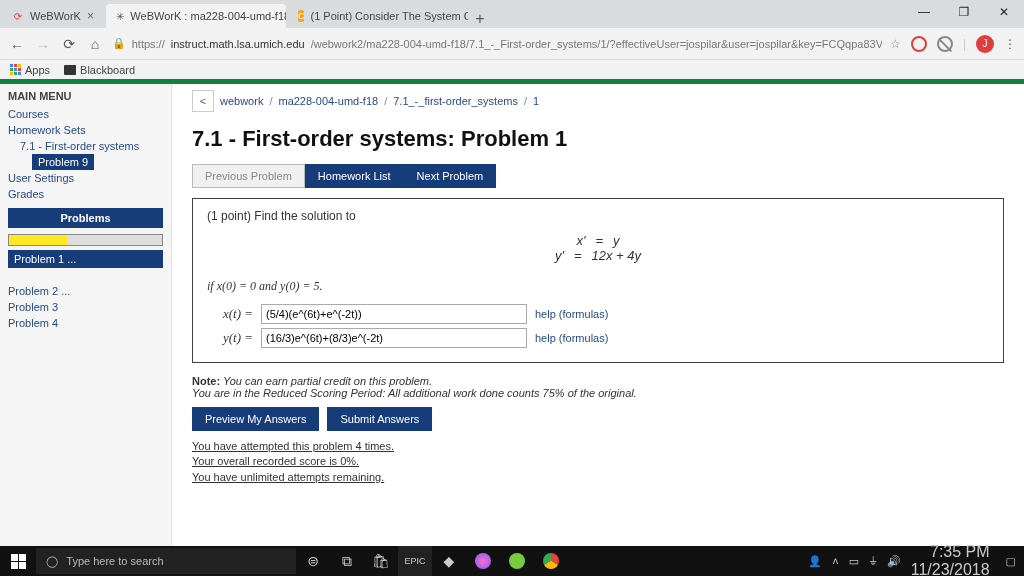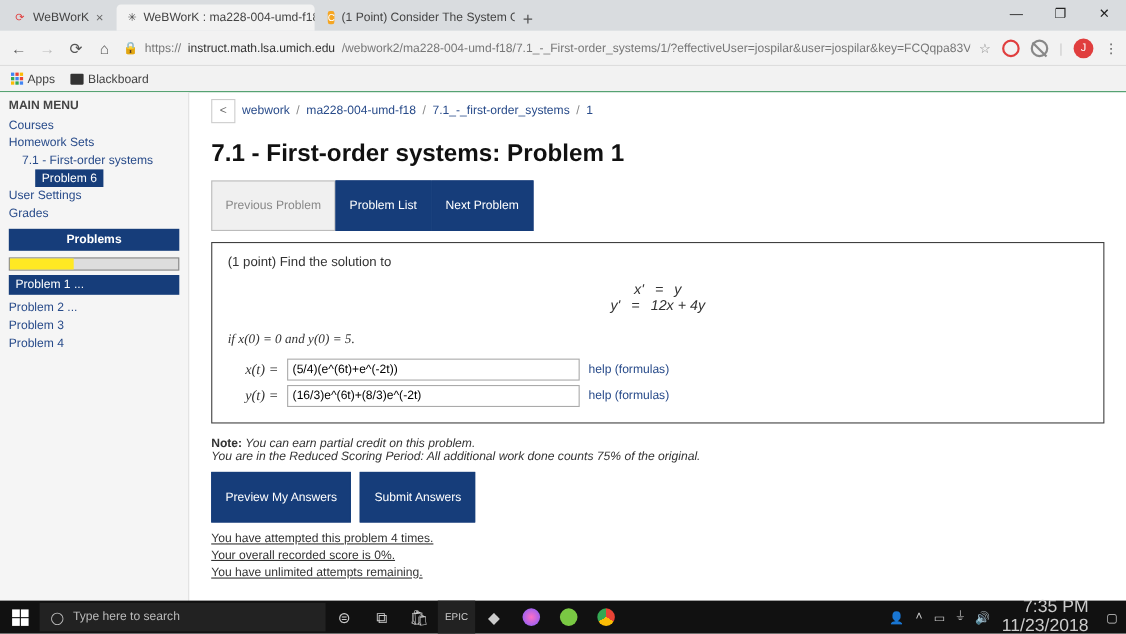--- a/index.html
+++ b/index.html
@@ -19,21 +19,21 @@
 .nav-icon { width: 18px; height: 18px; display: flex; align-items: center; justify-content: center; color: #555; font-size: 14px; }
 .url-bar { flex: 1; display: flex; align-items: center; gap: 6px; font-size: 11px; color: #777; overflow: hidden; white-space: nowrap; }
 .url-lock { color: #2aa52a; font-size: 11px; }
 .url-host { color: #333; }
 .nav-right { display: flex; align-items: center; gap: 10px; }
 .circle-red { width: 16px; height: 16px; border: 2px solid #e03e3e; border-radius: 50%; }
 .circle-grey { width: 16px; height: 16px; border: 2px solid #888; border-radius: 50%; position: relative; }
 .circle-grey::after { content: ""; position: absolute; width: 18px; height: 2px; background: #888; top: 6px; left: -3px; transform: rotate(45deg); }
 .avatar { width: 18px; height: 18px; background: #e03e3e; border-radius: 50%; color: #fff; font-size: 10px; display: flex; align-items: center; justify-content: center; }
 
-.bookmarks { height: 24px; background: #f2f2f2; display: flex; align-items: center; gap: 14px; padding: 0 10px; font-size: 11px; color: #444; border-bottom: 1px solid #15803d; }
+.bookmarks { height: 24px; background: #f2f2f2; display: flex; align-items: center; gap: 14px; padding: 0 10px; font-size: 11px; color: #444; border-bottom: 5px solid #15803d; }
 .bk-apps { display: flex; align-items: center; gap: 4px; }
 .apps-grid { display: grid; grid-template-columns: repeat(3,3px); grid-gap: 1px; }
 .apps-grid span { width: 3px; height: 3px; background: #4285F4; }
 .apps-grid span:nth-child(2){background:#EA4335;} .apps-grid span:nth-child(3){background:#FBBC05;}
 .apps-grid span:nth-child(4){background:#34A853;} .apps-grid span:nth-child(5){background:#4285F4;}
 .apps-grid span:nth-child(6){background:#EA4335;} .apps-grid span:nth-child(7){background:#FBBC05;}
 .apps-grid span:nth-child(8){background:#34A853;} .apps-grid span:nth-child(9){background:#4285F4;}
 .bb-icon { width: 12px; height: 10px; background: #333; border-radius: 1px; }
 
 
@@ -48,21 +48,21 @@
 .prog-wrap { margin: 4px 0; }
 .prog-bar { height: 12px; border: 1px solid #888; background: #ddd; position: relative; }
 .prog-fill { position: absolute; left: 0; top: 0; bottom: 0; width: 38%; background: #ffe923; }
 
 .content { flex: 1; padding: 6px 20px; overflow: hidden; }
 .breadcrumb { display: flex; align-items: center; gap: 6px; font-size: 11px; color: #284b8a; margin-bottom: 14px; }
 .bc-back { width: 22px; height: 22px; border: 1px solid #ccc; display: flex; align-items: center; justify-content: center; color: #666; background: #fff; }
 .breadcrumb .sep { color: #888; }
 h1.title { font-size: 22px; font-weight: bold; color: #111; margin-bottom: 12px; }
 .btn-row { display: flex; gap: 0; margin-bottom: 10px; }
-.btn { padding: 16px 12px; font-size: 11px; border: 1px solid #bbb; background: #f0f0f0; color: #888; text-align: right; }
+.btn { padding: 5px 12px; font-size: 11px; border: 1px solid #bbb; background: #f0f0f0; color: #888; text-align: right; }
 .btn.primary { background: #163d7a; color: #fff; border-color: #163d7a; }
 .problem-box { border: 1px solid #404040; padding: 10px 14px; font-size: 12px; color: #333; margin-bottom: 12px; }
 .eq-block { text-align: center; font-family: "Times New Roman", serif; font-size: 13px; margin: 10px 0 16px; font-style: italic; }
 .eq-block .row { display: flex; justify-content: center; gap: 10px; }
 .cond { font-family: "Times New Roman", serif; font-style: italic; font-size: 12px; margin-bottom: 10px; }
 .answer-row { display: flex; align-items: center; gap: 8px; margin: 4px 0; }
 .answer-row .lhs { font-family: "Times New Roman", serif; font-style: italic; font-size: 13px; width: 46px; text-align: right; }
 .answer-row input { width: 266px; height: 20px; font-size: 11px; padding: 0 4px; border: 1px solid #aaa; }
 .help { color: #284b8a; font-size: 11px; }
 .note { font-size: 11px; font-style: italic; color: #333; margin-bottom: 8px; }
@@ -152,31 +152,31 @@
     <span>Blackboard</span>
   </div>
 </div>
 
 <div class="page">
   <div class="sidebar">
     <h4>MAIN MENU</h4>
     <a class="side-link">Courses</a>
     <a class="side-link">Homework Sets</a>
     <a class="side-link side-sub">7.1 - First-order systems</a>
-    <div class="side-sub2"><span class="side-pill">Problem 6</span></div>
+    <div class="side-sub2"><span class="side-pill">Problem 9</span></div>
     <a class="side-link">User Settings</a>
     <a class="side-link">Grades</a>
 
     <div class="side-pill full">Problems</div>
     <div class="prog-wrap">
       <div class="prog-bar">
           <div class="prog-fill"></div>
         </div>
     </div>
-    <span class="side-pill" style="display:block;padding:3px 6px;margin-bottom:4px;">Problem 1 ...</span>
+    <span class="side-pill" style="display:block;padding:3px 6px;margin-bottom:15px;">Problem 1 ...</span>
     <a class="side-link">Problem 2 ...</a>
     <a class="side-link">Problem 3</a>
     <a class="side-link">Problem 4</a>
   </div>
 
   <div class="content">
     <div class="breadcrumb">
       <span class="bc-back">&lt;</span>
       <a>webwork</a>
         <span class="sep">/</span>
@@ -184,21 +184,21 @@
         <span class="sep">/</span>
       <a>7.1_-_first-order_systems</a>
         <span class="sep">/</span>
       <span>1</span>
     </div>
 
     <h1 class="title">7.1 - First-order systems: Problem 1</h1>
 
     <div class="btn-row">
       <button class="btn">Previous Problem</button>
-      <button class="btn primary">Problem List</button>
+      <button class="btn primary">Homework List</button>
       <button class="btn primary">Next Problem</button>
     </div>
 
     <div class="problem-box">
       <div>(1 point) Find the solution to</div>
       <div class="eq-block">
         <div class="row">
             <span>x'</span>
             <span>=</span>
             <span>y</span>

